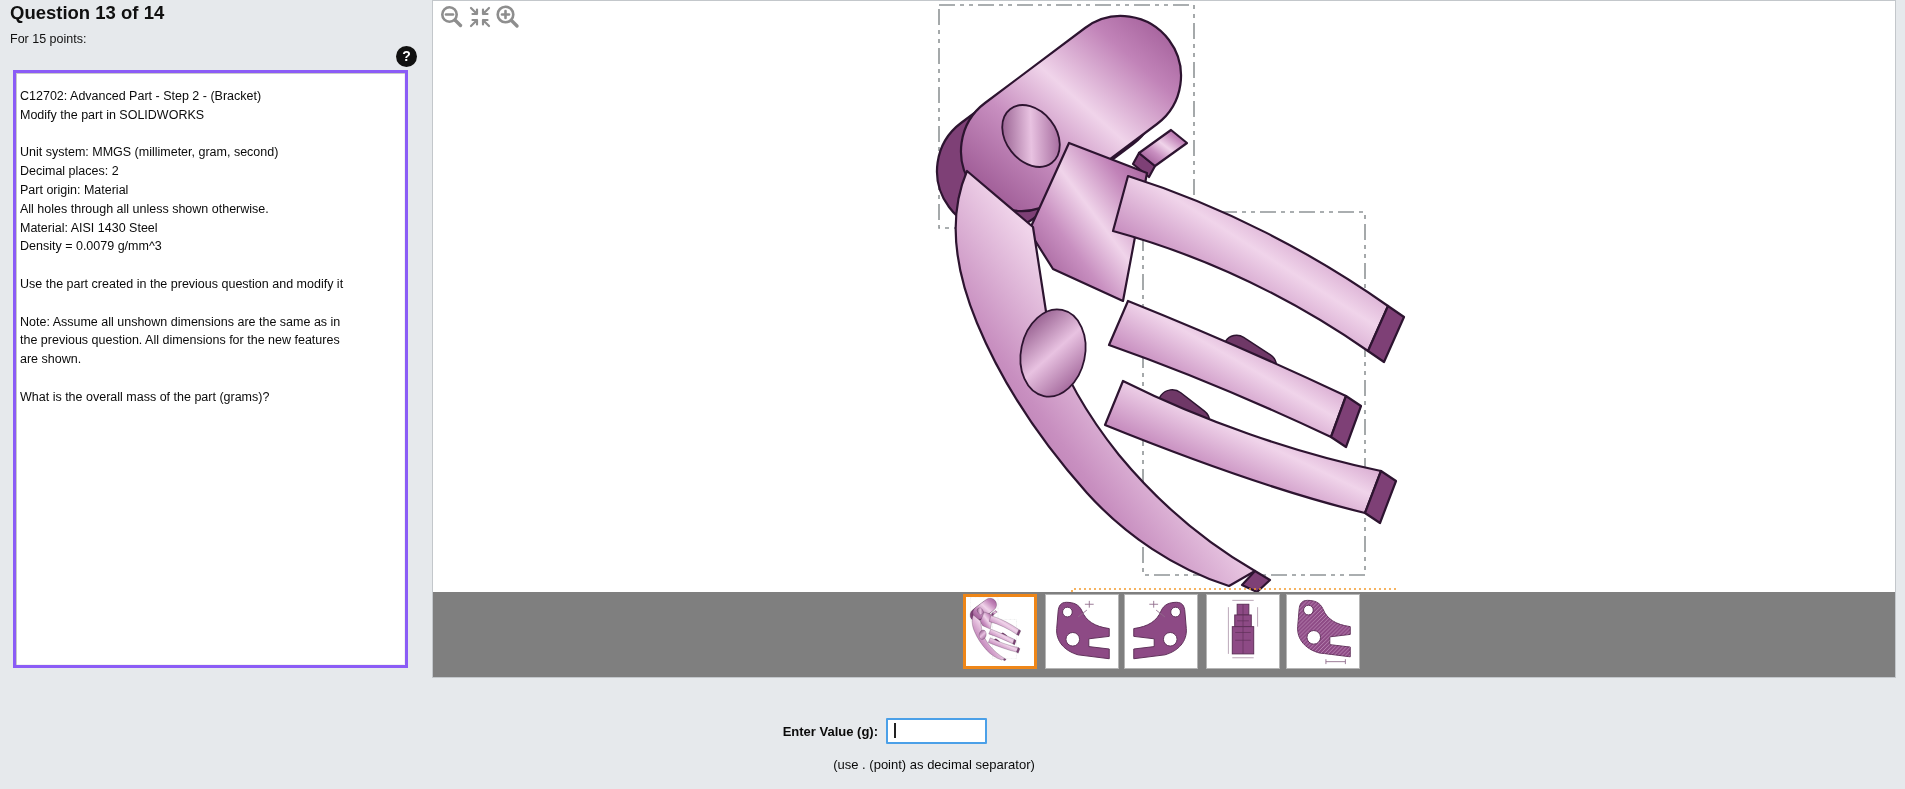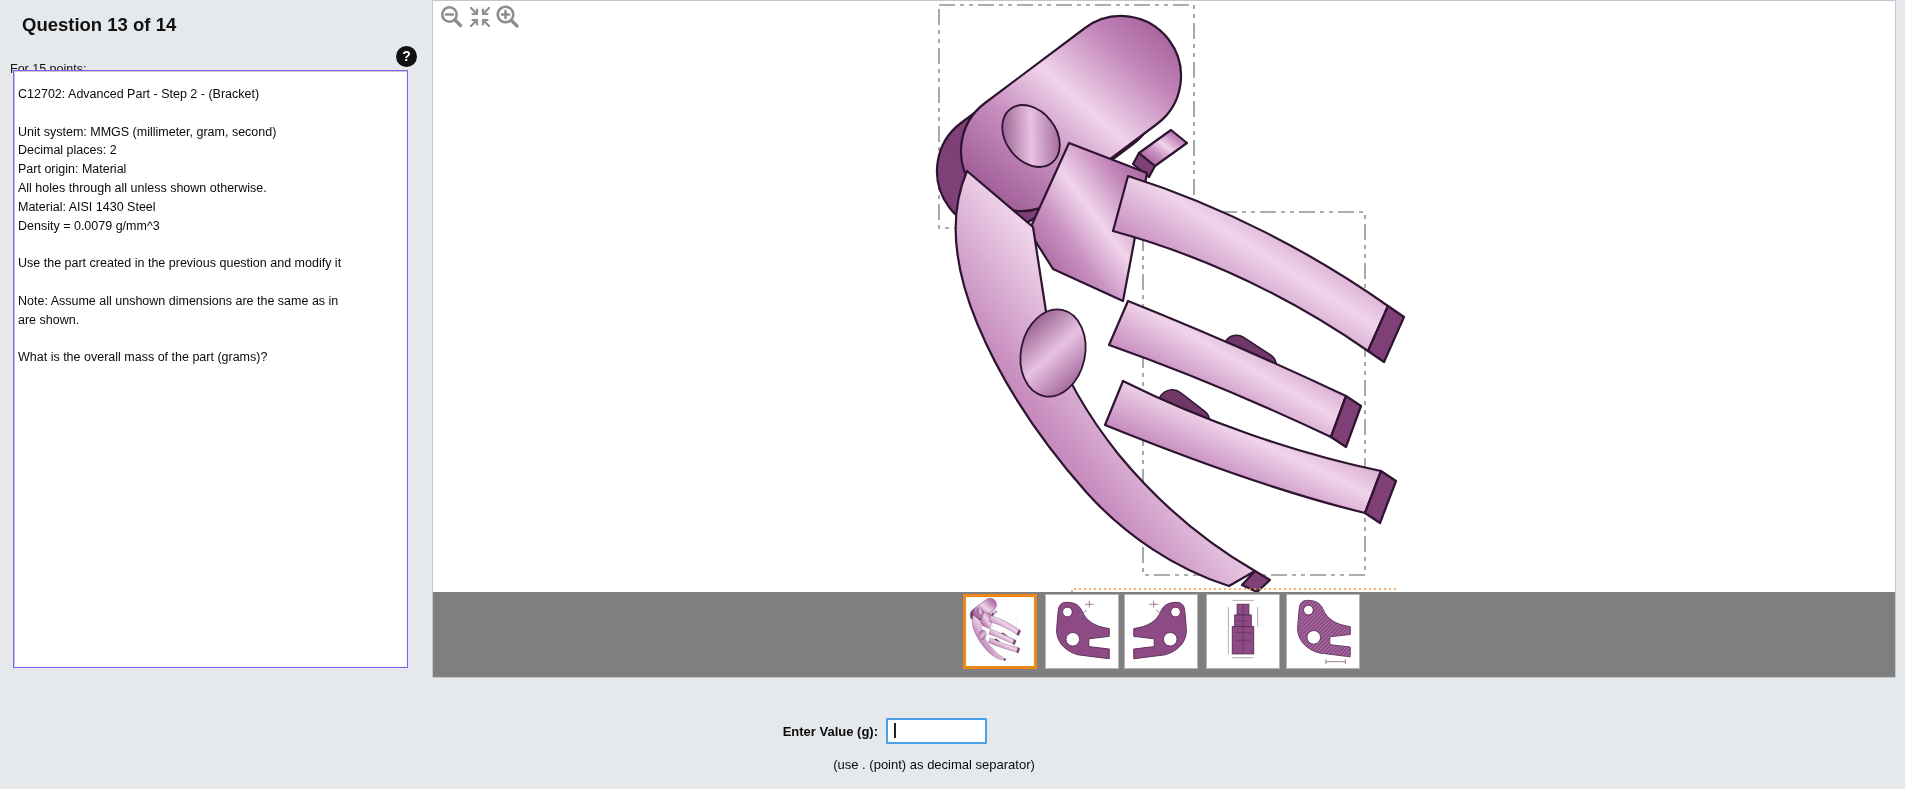--- a/index.html
+++ b/index.html
@@ -1,25 +1,25 @@
 <!DOCTYPE html>
 <html><head>
 <meta charset="utf-8">
 <style>
   html,body{margin:0;padding:0;background:#e6e9ec;font-family:"Liberation Sans",sans-serif;}
   .page{position:relative;width:1905px;height:789px;background:#e6e9ec;overflow:hidden;}
 
   
   .panel{position:absolute;left:0;top:0;width:430px;height:789px;}
-  .page-title{position:absolute;left:10px;top:2px;font-size:18.5px;font-weight:bold;color:#101010;margin:12px;}
-  .points-label{position:absolute;left:10px;top:62px;font-size:12.5px;color:#101010;}
+  .page-title{position:absolute;left:10px;top:2px;font-size:18.5px;font-weight:bold;color:#101010;margin:0;}
+  .points-label{position:absolute;left:10px;top:32px;font-size:12.5px;color:#101010;}
   .help-icon{position:absolute;left:396px;top:46px;width:21px;height:21px;border-radius:50%;
              background:#111;color:#fff;font-size:14px;font-weight:bold;text-align:center;line-height:21px;cursor:pointer;}
   .qbox{position:absolute;left:13px;top:70px;width:395px;height:598px;background:#fff;box-sizing:border-box;
-        border:1px solid #8b5cf6;box-shadow:inset 1px 1px 0 #c9c9c9, inset -1px -1px 0 #f2f2f2;
+        border:3px solid #8b5cf6;box-shadow:inset 1px 1px 0 #c9c9c9, inset -1px -1px 0 #f2f2f2;
         padding:14px 5px 5px 4px;overflow:hidden;}
   .qline{font-size:12.5px;line-height:18.8px;color:#0a0a0a;white-space:nowrap;}
 
   
   .viewer{position:absolute;left:432px;top:0;width:1462px;height:676px;background:#ffffff;
           border:1px solid #c3c7cb;box-sizing:content-box;}
   .model-canvas{position:absolute;left:0;top:0;width:1462px;height:591px;display:block;}
   .vtoolbar{position:absolute;left:6px;top:3px;display:flex;gap:2px;z-index:5;}
   .vtool{width:26px;height:26px;display:inline-block;cursor:pointer;}
 
@@ -44,31 +44,33 @@
 
 <div class="page">
 
   <section class="panel">
     <h1 class="page-title">Question 13 of 14</h1>
     <div class="points-label">For 15 points:</div>
     <div class="help-icon">?</div>
     <div class="qbox">
       <div>
           <div class="qline">C12702:  Advanced Part - Step 2 - (Bracket)</div>
+          <div class="qline">Modify the part in SOLIDWORKS</div>
           <div class="qline">&nbsp;</div>
           <div class="qline">Unit system: MMGS (millimeter, gram, second)</div>
           <div class="qline">Decimal places: 2</div>
           <div class="qline">Part origin: Material</div>
           <div class="qline">All holes through all unless shown otherwise.</div>
           <div class="qline">Material: AISI 1430 Steel</div>
           <div class="qline">Density = 0.0079 g/mm^3</div>
           <div class="qline">&nbsp;</div>
           <div class="qline">Use the part created in the previous question and modify it</div>
           <div class="qline">&nbsp;</div>
           <div class="qline">Note: Assume all unshown dimensions are the same as in</div>
+          <div class="qline">the previous question.  All dimensions for the new features</div>
           <div class="qline">are shown.</div>
           <div class="qline">&nbsp;</div>
           <div class="qline">What is the overall mass of the part (grams)?</div>
         </div>
     </div>
   </section>
 
   <section class="viewer">
 
     <div class="vtoolbar">

